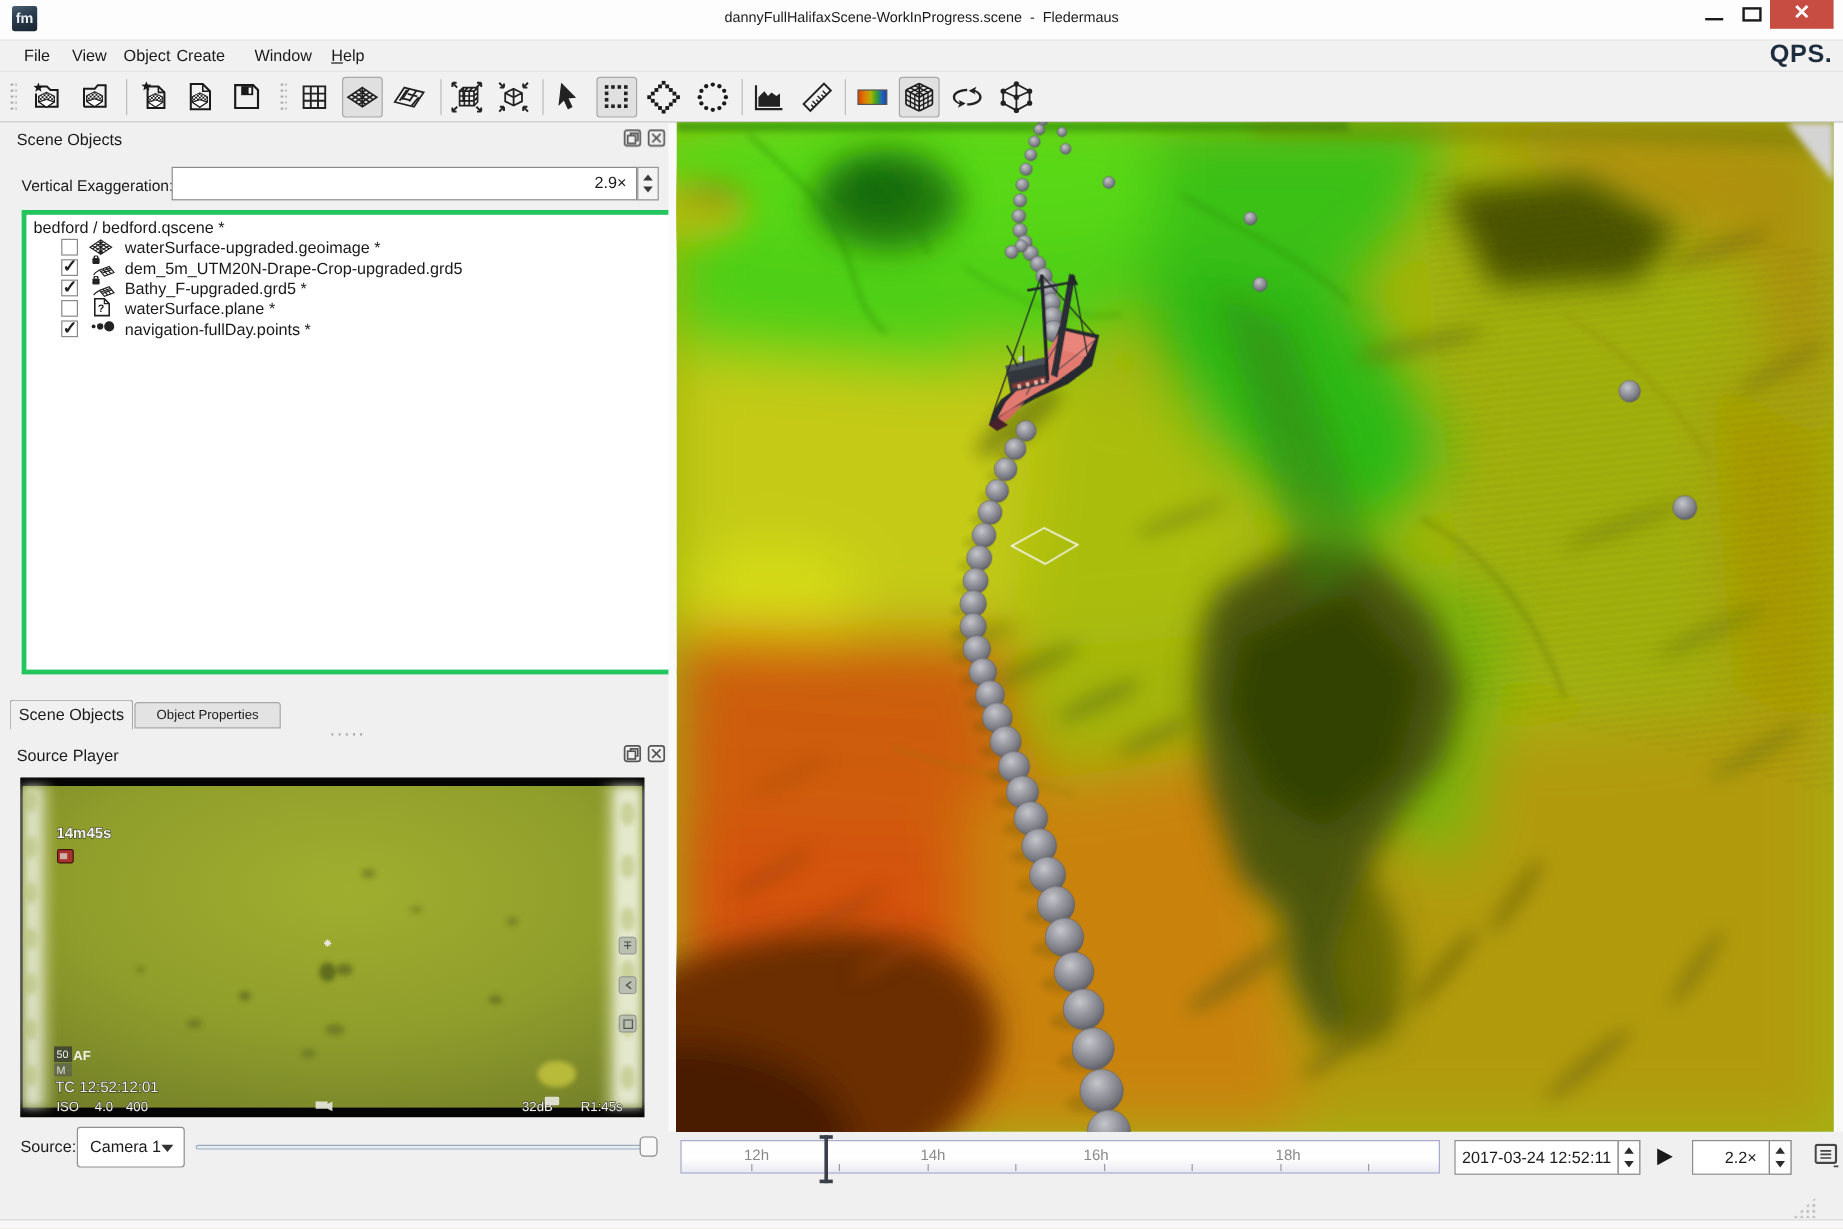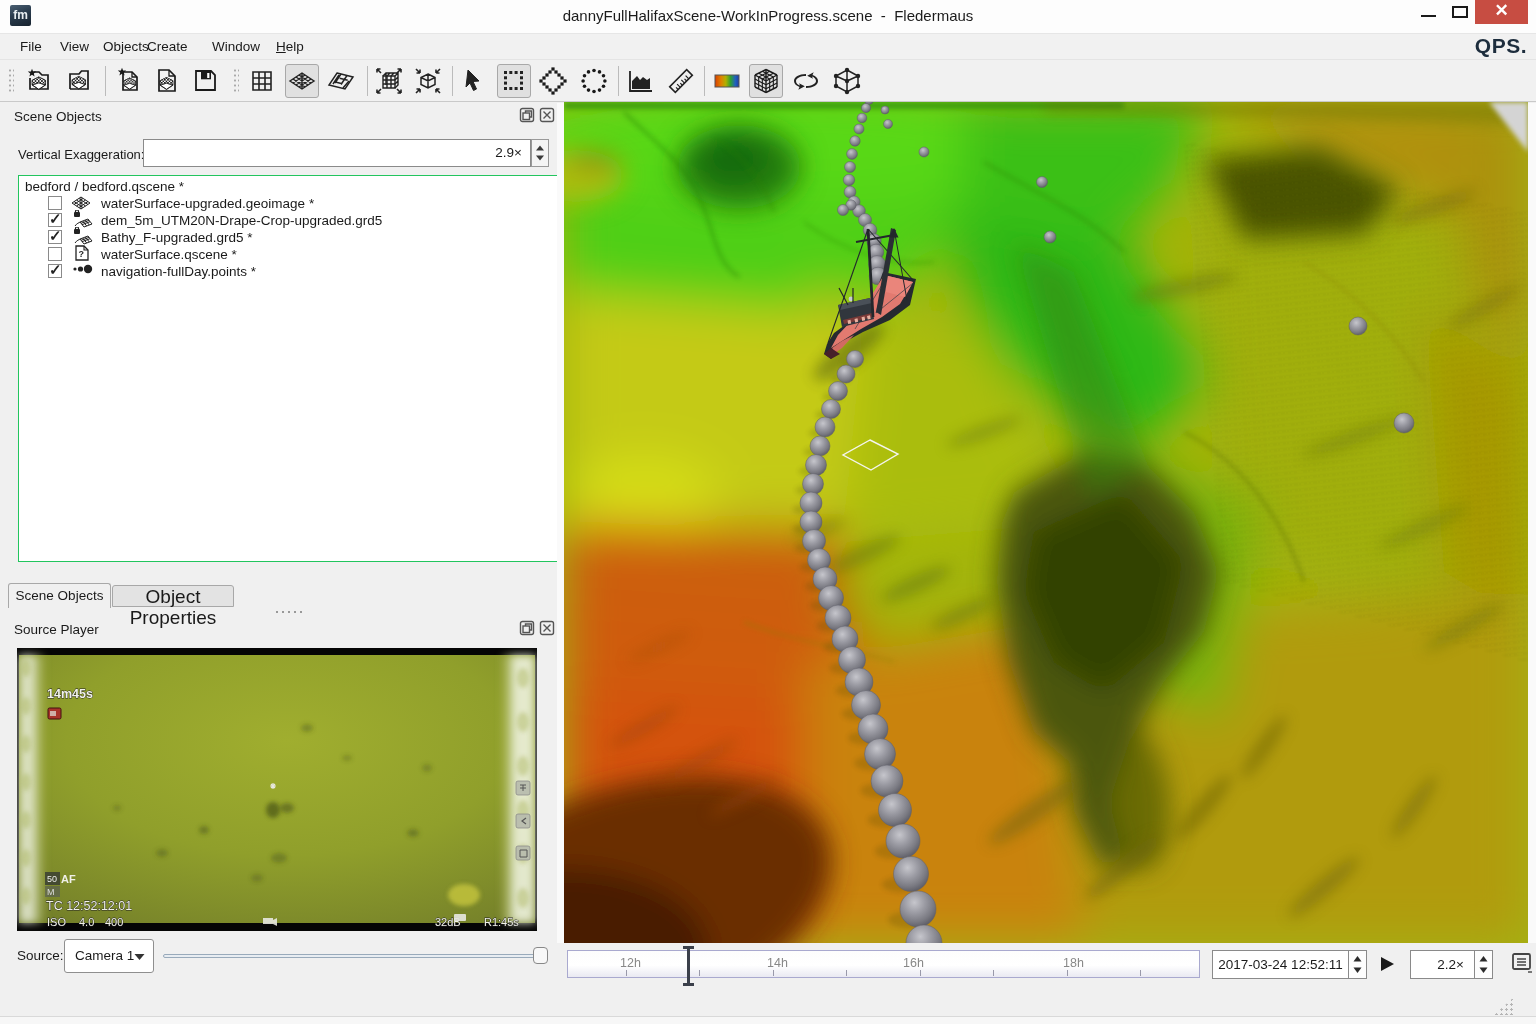--- a/index.html
+++ b/index.html
@@ -4,21 +4,21 @@
 <style>
 * { margin:0; padding:0; box-sizing:border-box; }
 html,body { width:1536px; height:1024px; overflow:hidden; }
 body { font-family:"Liberation Sans", sans-serif; background:#f0f0f0; position:relative; }
 .abs { position:absolute; }
 
 #titlebar { position:absolute; left:0; top:0; width:1536px; height:33px; background:#fdfdfd; }
 #fmicon { position:absolute; left:10px; top:5px; width:21px; height:21px; border-radius:2px;
   background:linear-gradient(160deg,#4a5f72 0%,#2c3e50 40%,#16222e 100%); color:#e8eef2;
   font-weight:bold; font-size:12px; text-align:center; line-height:21px; }
-#title { position:absolute; left:0; top:7px; width:1536px; text-align:center; font-size:15px; color:#1b1b1b; }
+#title { position:absolute; left:0; top:7px; width:1536px; text-align:center; font-size:12px; color:#1b1b1b; }
 #btn-min { position:absolute; left:1421px; top:15px; width:15px; height:2px; background:#1a1a1a; }
 #btn-max { position:absolute; left:1452px; top:6px; width:16px; height:12px; border:2px solid #1a1a1a; }
 #btn-close { position:absolute; left:1475px; top:0; width:53px; height:24px; background:#c74d42; color:#fff;
   text-align:center; line-height:22px; font-size:17px; font-weight:bold; }
 
 #menubar { position:absolute; left:0; top:33px; width:1536px; height:27px; background:#f1f1f1;
   border-top:1px solid #e6e6e6; border-bottom:1px solid #e4e4e4;text-align:center; }
 #menubar .mi { position:absolute; top:5px; font-size:13.5px; color:#1a1a1a; }
 #qps { position:absolute; right:9px; top:0px; font-size:21px; font-weight:bold; color:#1d2d3d; letter-spacing:0.5px; }
 
@@ -30,31 +30,31 @@
 .tdots { position:absolute; top:8px; width:6px; height:26px;
   background-image:radial-gradient(circle, #aaa 1px, transparent 1.2px);
   background-size:4px 5px; }
 
 #scene-title { position:absolute; left:14px; top:109px; font-size:13.5px; color:#1a1a1a; }
 .hicon { position:absolute; width:16px; height:16px; }
 #ve-label { position:absolute; left:18px; top:147px; font-size:13px; color:#1a1a1a; }
 #ve-input { position:absolute; left:143px; top:139px; width:388px; height:28px; background:#fff;
   border:1px solid #8a8a8a; font-size:13.5px; color:#1a1a1a; text-align:right; line-height:26px; padding-right:8px; }
 #ve-spin { position:absolute; left:531px; top:139px; width:18px; height:28px; background:#f6f6f6; border:1px solid #999; }
-#tree { position:absolute; left:18px; top:175px; width:638px; height:387px; background:#fff; border:1px solid #22c55e;
+#tree { position:absolute; left:18px; top:175px; width:638px; height:387px; background:#fff; border:4px solid #22c55e;
   font-size:13.5px; color:#1a1a1a; }
 .trow { position:absolute; height:17px; line-height:17px; white-space:nowrap; }
 .cbox { position:absolute; width:14px; height:14px; border:1px solid #8a8a8a; background:#fff; }
 .tick { position:absolute; font-size:15px; color:#222; font-weight:bold; margin-top:-3px; margin-left:0px; }
 
 #tab1 { position:absolute; left:8px; top:583px; width:103px; height:25px; background:#f0f0f0;
   border:1px solid #a8a8a8; border-bottom:none; border-radius:3px 3px 0 0; text-align:center;
   font-size:13.5px; line-height:24px; color:#1a1a1a; z-index:2; }
 #tab2 { position:absolute; left:112px; top:585px; width:122px; height:22px; background:#e3e3e3;
-  border:1px solid #a8a8a8; border-radius:3px 3px 0 0; text-align:center; font-size:19px;
+  border:1px solid #a8a8a8; border-radius:3px 3px 0 0; text-align:center; font-size:11px;
   line-height:21px; color:#1a1a1a; }
 #splitdots { position:absolute; left:274px; top:610px; width:30px; height:4px;
   background-image:radial-gradient(circle,#999 0.8px,transparent 1px); background-size:6px 4px; }
 #vp-title { position:absolute; left:14px; top:622px; font-size:13.5px; color:#1a1a1a; }
 
 #video { position:absolute; left:17px; top:648px; width:520px; height:283px; background:#000; }
 
 #src-label { position:absolute; left:17px; top:948px; font-size:13.5px; color:#1a1a1a; }
 #src-dd { position:absolute; left:64px; top:939px; width:90px; height:34px; background:#fff;
   border:1px solid #8f8f8f; border-radius:3px; font-size:13.5px; color:#1a1a1a; }
@@ -86,21 +86,21 @@
 <div id="titlebar">
   <div id="fmicon">fm</div>
   <div id="title">dannyFullHalifaxScene-WorkInProgress.scene &nbsp;-&nbsp; Fledermaus</div>
   <div id="btn-min"></div>
   <div id="btn-max"></div>
   <div id="btn-close">✕</div>
 </div>
 <div id="menubar">
   <span class="mi" style="left:20px">File</span>
   <span class="mi" style="left:60px">View</span>
-  <span class="mi" style="left:103px">Objects</span>
+  <span class="mi" style="left:103px">Object</span>
   <span class="mi" style="left:147px">Create</span>
   <span class="mi" style="left:212px">Window</span>
   <span class="mi" style="left:276px"><u>H</u>elp</span>
   <div id="qps">QPS.</div>
 </div>
 <svg width="0" height="0" style="position:absolute">
 <defs>
 <pattern id="chk" width="4.4" height="4.4" patternUnits="userSpaceOnUse">
 <rect width="4.4" height="4.4" fill="#fff"></rect>
 <rect width="2.2" height="2.2" fill="#1a1a1a"></rect>
@@ -382,21 +382,21 @@
       <path d="M2 16 c2-3 4-3 5-4"></path>
     </g>
     </svg>
   <div class="trow" style="left:82px; top:53px">Bathy_F-upgraded.grd5 *</div>
   <div class="cbox" style="left:29px; top:71px"></div>
   <svg class="abs" style="left:55px; top:68px" width="16" height="18" viewBox="0 0 16 18">
     <path d="M2 2 h8 l4 4 v10 H2 z" fill="none" stroke="#222" stroke-width="1.3"></path>
     <path d="M10 2 v4 h4" fill="none" stroke="#222" stroke-width="1.1"></path>
     <text x="4.5" y="13" font-size="9" font-weight="bold" fill="#222" font-family="Liberation Sans">?</text>
     </svg>
-  <div class="trow" style="left:82px; top:70px">waterSurface.qscene *</div>
+  <div class="trow" style="left:82px; top:70px">waterSurface.plane *</div>
   <div class="cbox" style="left:29px; top:88px"></div>
     <div class="tick" style="left:30px; top:88px">✓</div>
   <svg class="abs" style="left:53px; top:86px" width="22" height="14" viewBox="0 0 22 14">
     <circle cx="3" cy="7" r="1.6" fill="#222"></circle>
       <circle cx="8.5" cy="7" r="2.6" fill="#222"></circle>
       <circle cx="16" cy="7" r="4.2" fill="#222"></circle>
     </svg>
   <div class="trow" style="left:82px; top:87px">navigation-fullDay.points *</div>
 </div>
 <div id="tab2">Object Properties</div>

